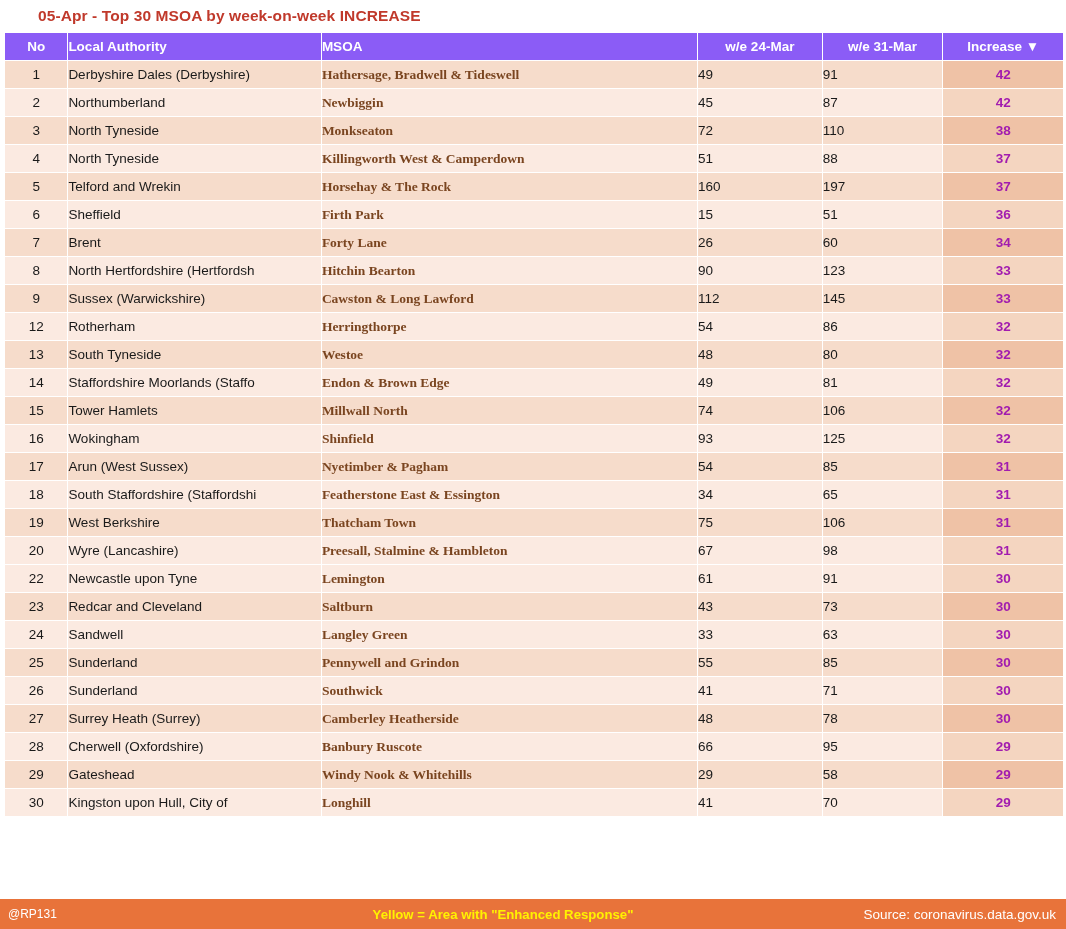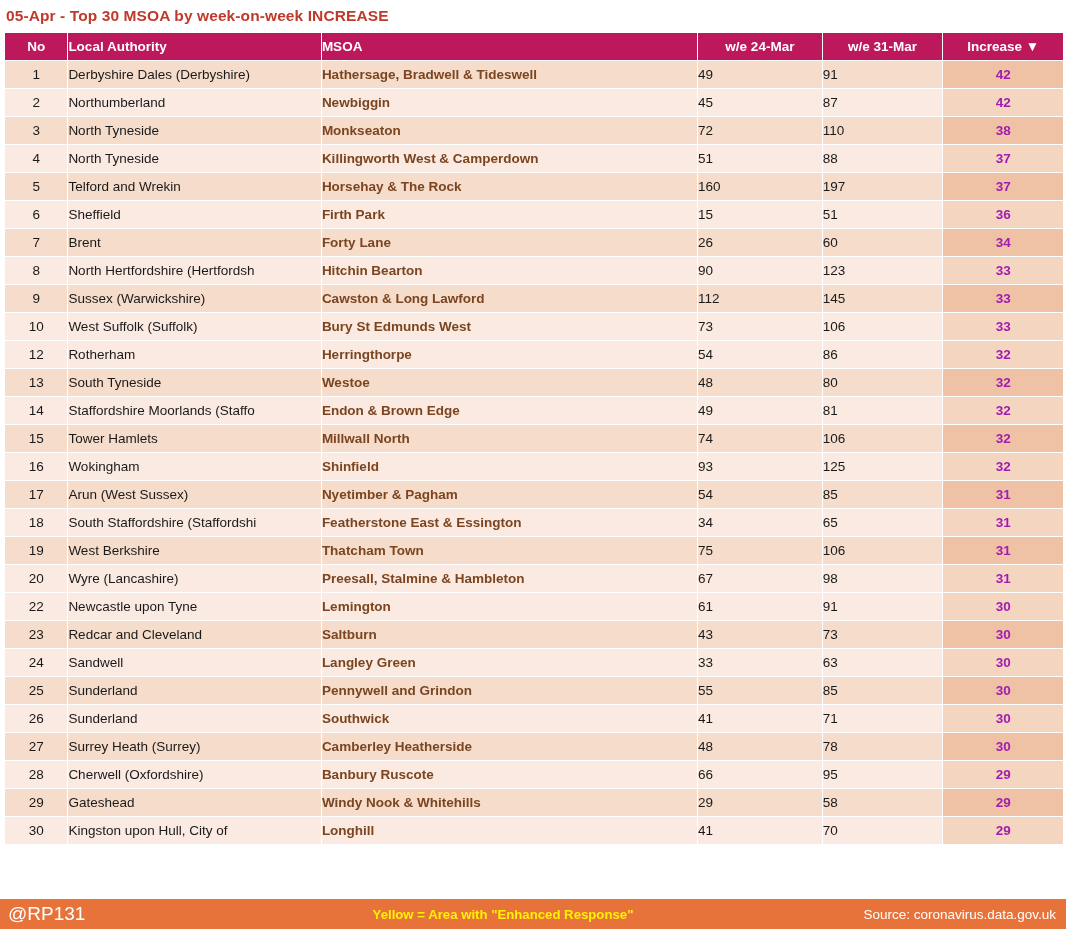--- a/index.html
+++ b/index.html
@@ -19,20 +19,21 @@
     overflow: hidden;
   }
 
   
   .title-bar {
     height: 32px;
     display: flex;
     align-items: center;
     padding-left: 6px;
     background: #ffffff;
+    margin-left: 32px;
   }
   .title-text {
     color: #C0392B;
     font-size: 15.5px;
     font-weight: bold;
     letter-spacing: 0.1px;
   }
 
   
   table.msoa {
@@ -42,38 +43,38 @@
     table-layout: fixed;
   }
   table.msoa th, table.msoa td {
     border: 1px solid #ffffff;
     padding: 0;
     height: 28px;
     font-size: 13.5px;
     vertical-align: middle;
   }
   thead th {
-    background: #be185d;
+    background: #8b5cf6;
     color: #ffffff;
     font-weight: bold;
     font-size: 13.8px;
     height: 29px;
   }
   th.c-no       { width: 62px;  text-align: center; }
   th.c-la       { width: 248px; text-align: left;  padding-left: 8px; }
   th.c-msoa     { width: 368px; text-align: left;  padding-left: 6px; }
   th.c-w1       { width: 122px; text-align: center; }
   th.c-w2       { width: 118px; text-align: center; }
   th.c-inc      { width: 118px; text-align: center; }
 
   td.c-no   { text-align: center; color: #1a1a1a; }
   td.c-la   { text-align: left; padding-left: 8px; color: #1a1a1a;
               overflow: hidden; white-space: nowrap; }
   td.c-msoa { text-align: left; padding-left: 6px; font-weight: bold; color: #7a4520;
-              overflow: hidden; white-space: nowrap; }
+              overflow: hidden; white-space: nowrap; font-family: Liberation Serif, serif; }
   td.c-w1, td.c-w2 { text-align: left; color: #1a1a1a; }
   td.c-inc  { text-align: center; font-weight: bold; color: #a21caf; }
 
   
   tr.shade-a td { background: #F6DCCB; }
   tr.shade-b td { background: #FBEAE1; }
   tr.shade-a td.c-inc { background: #EFC2A6; }
   tr.shade-b td.c-inc { background: #F4D5C0; }
 
   
@@ -82,21 +83,21 @@
     left: 0;
     bottom: 0;
     width: 1066px;
     height: 30px;
     background: #E8733A;
     display: flex;
     align-items: center;
   }
   .footer-left {
     color: #ffffff;
-    font-size: 19px;
+    font-size: 12px;
     padding-left: 8px;
     width: 300px;
     text-align: left;
   }
   .footer-center {
     color: #FFF200;
     font-size: 13.2px;
     font-weight: bold;
     flex: 1;
     text-align: center;
@@ -197,28 +198,20 @@
         </tr>
         <tr class="shade-a">
           <td class="c-no">9</td>
           <td class="c-la">Sussex (Warwickshire)</td>
           <td class="c-msoa">Cawston &amp; Long Lawford</td>
           <td class="c-w1">112</td>
           <td class="c-w2">145</td>
           <td class="c-inc">33</td>
         </tr>
         <tr class="shade-b">
-          <td class="c-no">10</td>
-          <td class="c-la">West Suffolk (Suffolk)</td>
-          <td class="c-msoa">Bury St Edmunds West</td>
-          <td class="c-w1">73</td>
-          <td class="c-w2">106</td>
-          <td class="c-inc">33</td>
-        </tr>
-        <tr class="shade-b">
           <td class="c-no">12</td>
           <td class="c-la">Rotherham</td>
           <td class="c-msoa">Herringthorpe</td>
           <td class="c-w1">54</td>
           <td class="c-w2">86</td>
           <td class="c-inc">32</td>
         </tr>
         <tr class="shade-a">
           <td class="c-no">13</td>
           <td class="c-la">South Tyneside</td>

